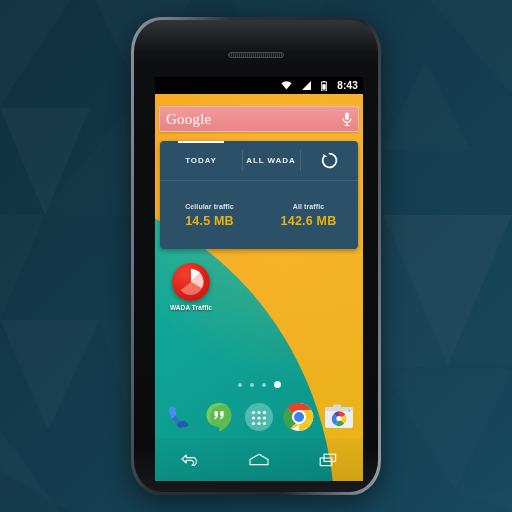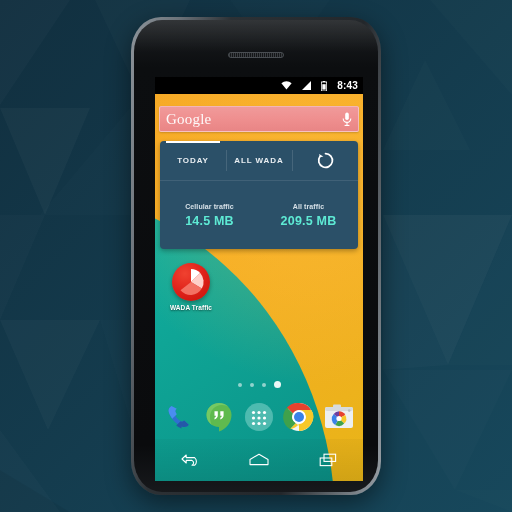--- a/index.html
+++ b/index.html
@@ -116,20 +116,21 @@
     position: relative;
     display: flex; height: 40px;
     border-bottom: 1px solid rgba(255,255,255,0.10);
   }
   .tab {
     flex: 1;
     display: flex; align-items: center; justify-content: center;
     color: #e9eef2; font-size: 8px; font-weight: bold;
     letter-spacing: .9px;
     position: relative;
+    margin-left: 12px;
   }
   .tab + .tab::before,
   #refresh-tab::before {
     content: ""; position: absolute; left: 0; top: 9px; bottom: 9px;
     width: 1px; background: rgba(255,255,255,0.13);
   }
   .tab.active::after {
     content: ""; position: absolute; left: 6px; right: 6px; top: 0;
     height: 2px; background: #ffffff;
   }
@@ -137,21 +138,21 @@
 
   #stats {
     display: flex; height: 68px; align-items: center;
   }
   .stat { flex: 1; text-align: center; }
   .stat-label {
     color: #d6e0e7; font-size: 7px; font-weight: bold;
     letter-spacing: .1px; display: block; margin-bottom: 4px;
   }
   .stat-value {
-    color: #5eead4; font-size: 12.5px; font-weight: bold;
+    color: #eab308; font-size: 12.5px; font-weight: bold;
     letter-spacing: .2px; display: block;
   }
 
   
   #app-shortcut {
     position: absolute; left: 8px; top: 186px;
     width: 56px; text-align: center;
   }
   #app-icon {
     width: 38px; height: 38px; margin: 0 auto;
@@ -278,21 +279,21 @@
             </div>
           </div>
 
           <div id="stats">
             <div class="stat">
               <span class="stat-label">Cellular traffic</span>
               <span class="stat-value">14.5 MB</span>
             </div>
             <div class="stat">
               <span class="stat-label">All traffic</span>
-              <span class="stat-value">209.5 MB</span>
+              <span class="stat-value">142.6 MB</span>
             </div>
           </div>
         </div>
 
         <div id="app-shortcut">
           <div id="app-icon">
             <svg width="38" height="38" viewBox="0 0 38 38" style="position:absolute;left:0;top:0">
               <path d="M19 19 L19 6 A13 13 0 0 1 28.2 10.1 Z" fill="#ffffff"></path>
               <path d="M19 19 L28.2 10.1 A13 13 0 0 1 29.8 25.5 Z" fill="#ffd9d3" opacity="0.95"></path>
               <path d="M19 19 L29.8 25.5 A13 13 0 0 1 8.5 27.2 Z" fill="#f57a6b" opacity="0.9"></path>

